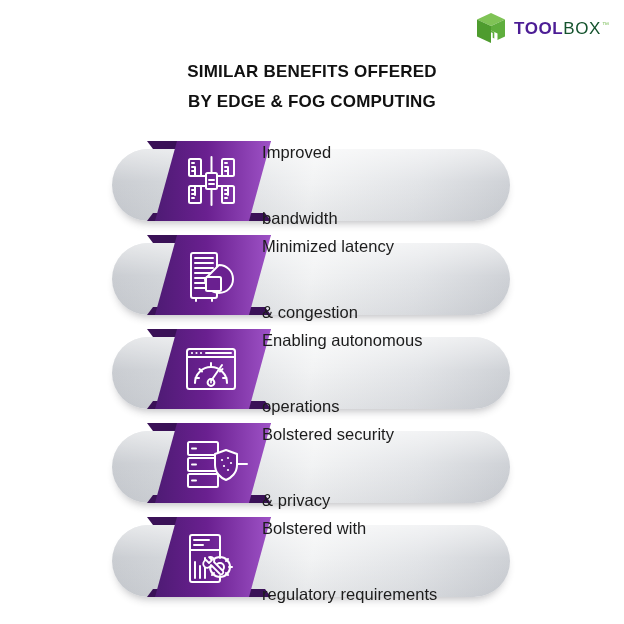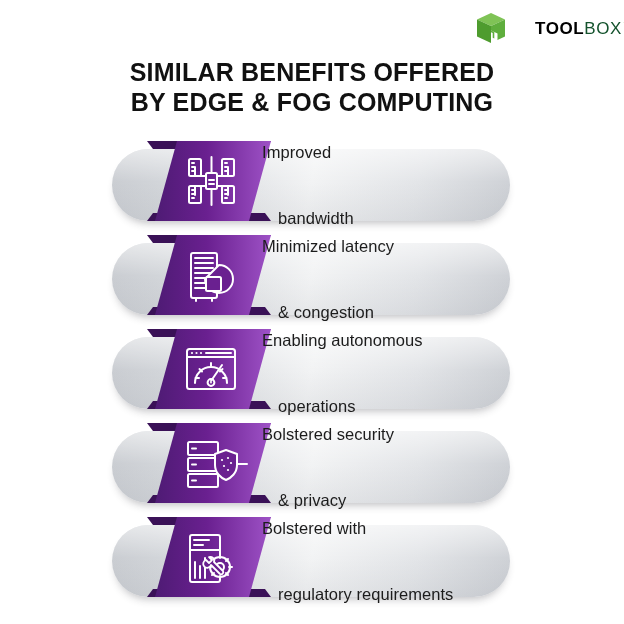--- a/index.html
+++ b/index.html
@@ -40,23 +40,22 @@
   .logo-text {
     font-family: "Liberation Sans", sans-serif;
     font-size: 17px;
     letter-spacing: 0.6px;
     line-height: 1;
     white-space: nowrap;
     display: flex;
     align-items: flex-start;
   }
   .logo-tool {
-    color: #000000;
+    color: #4c1d95;
     font-weight: bold;
-    margin-left: 21px;
   }
   .logo-box {
     color: #14532d;
     font-weight: normal;
   }
   .logo-tm {
     color: #7dbf5c;
     font-size: 7px;
     line-height: 1;
     position: relative;
@@ -67,21 +66,21 @@
   
   .title {
     position: absolute;
     top: 57px;
     left: 0;
     width: 624px;
     text-align: center;
     color: #111111;
     font-family: "Liberation Sans", sans-serif;
     font-weight: bold;
-    font-size: 25px;
+    font-size: 17px;
     line-height: 30px;
     letter-spacing: 0.2px;
   }
   .title-line { display: block; white-space: nowrap; }
 
   
   .rows {
     position: absolute;
     top: 141px;
     left: 0;
@@ -132,21 +131,21 @@
     display: flex;
     flex-direction: column;
     justify-content: space-between;
     color: #1c1c1c;
     font-family: "Liberation Sans", sans-serif;
     font-size: 16.5px;
     line-height: 22px;
     font-weight: normal;
     letter-spacing: 0.05px;
   }
-  .row-text .l2 { display: block; margin-left: 16px; }
+  .row-text .l2 { display: block; }
 </style>
 </head>
 <body>
 
 <div class="page">
 
   <div class="logo-wrap">
     <span>
       <svg class="logo-cube" viewBox="0 0 30 32" aria-hidden="true">
         <polygon points="15,1 29,7.5 15,14 1,7.5" fill="#7fc356"></polygon>

